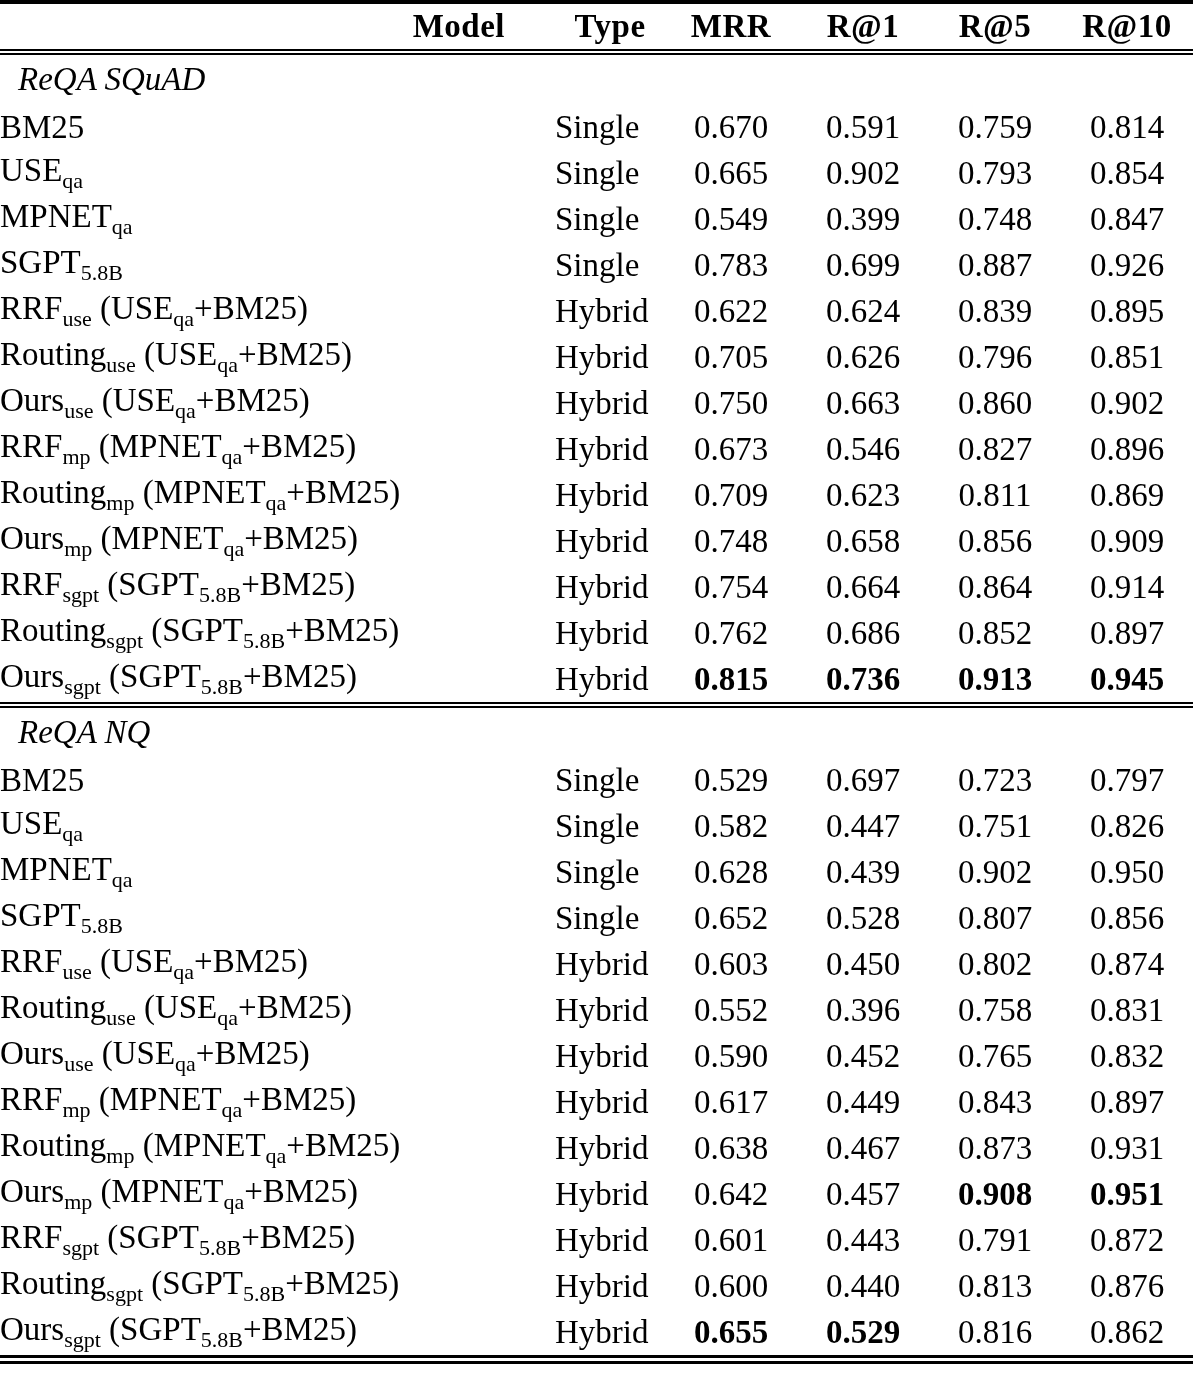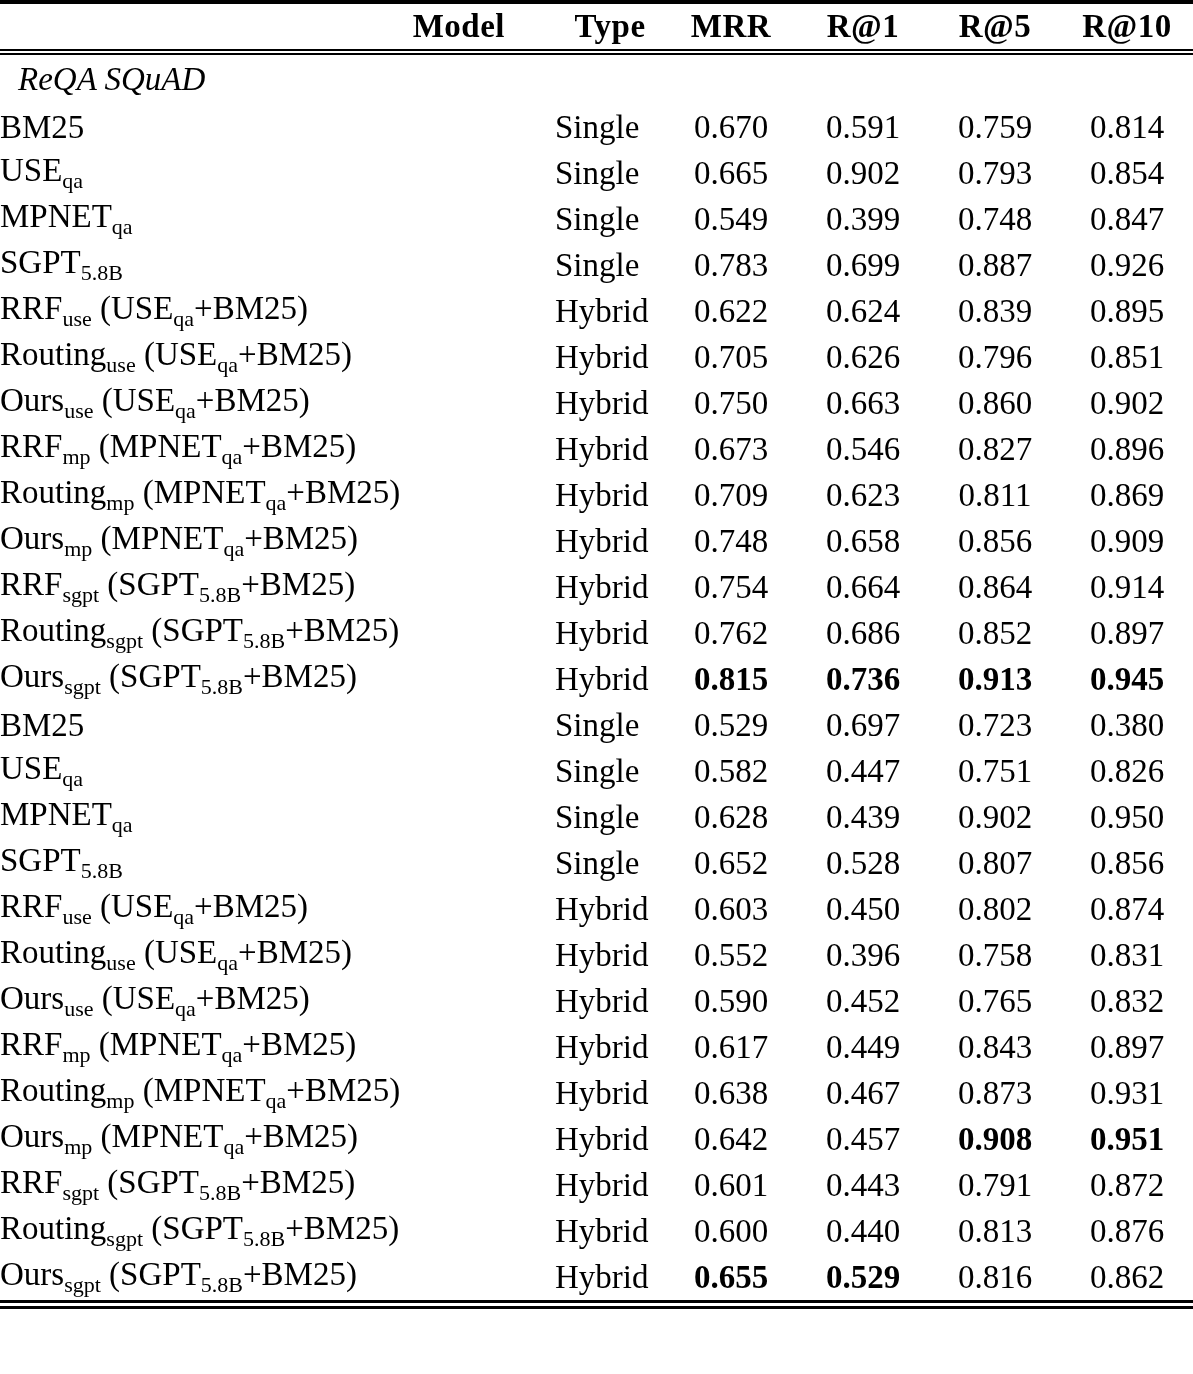--- a/index.html
+++ b/index.html
@@ -175,27 +175,30 @@
           <td class="value-cell">0.897</td>
         </tr>
         <tr>
           <td class="model-cell"><span class="normal-text">Ours</span><span class="subscript">sgpt</span><span class="normal-text"> (SGPT</span><span class="subscript">5.8B</span><span class="normal-text">+BM25)</span></td>
           <td class="type-cell">Hybrid</td>
           <td class="value-cell bold">0.815</td>
           <td class="value-cell bold">0.736</td>
           <td class="value-cell bold">0.913</td>
           <td class="value-cell bold">0.945</td>
         </tr>
+        <tr class="section-row rule-above">
+          <td colspan="6">ReQA NQ</td>
+        </tr>
         <tr>
           <td class="model-cell"><span class="normal-text">BM25</span></td>
           <td class="type-cell">Single</td>
           <td class="value-cell">0.529</td>
           <td class="value-cell">0.697</td>
           <td class="value-cell">0.723</td>
-          <td class="value-cell">0.380</td>
+          <td class="value-cell">0.797</td>
         </tr>
         <tr>
           <td class="model-cell"><span class="normal-text">USE</span><span class="subscript">qa</span></td>
           <td class="type-cell">Single</td>
           <td class="value-cell">0.582</td>
           <td class="value-cell">0.447</td>
           <td class="value-cell">0.751</td>
           <td class="value-cell">0.826</td>
         </tr>
         <tr>

